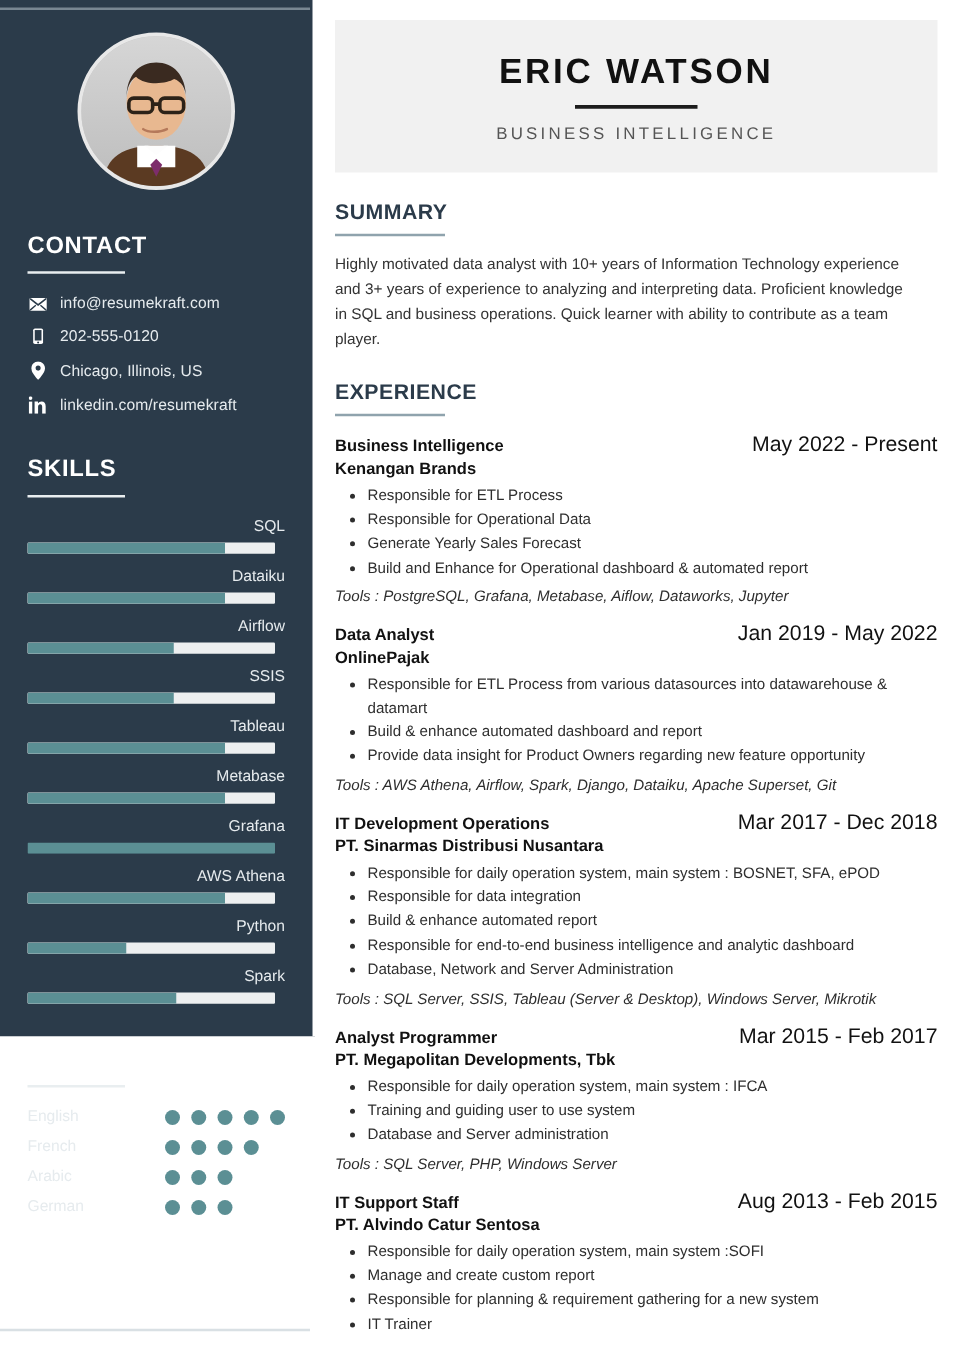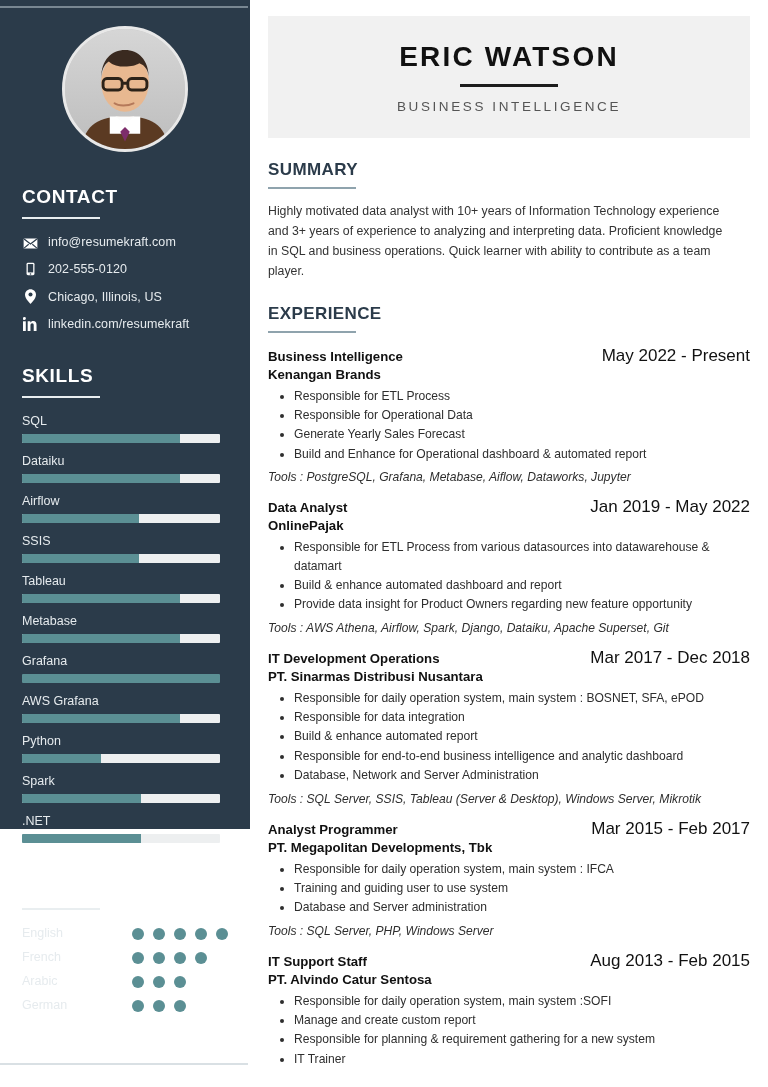--- a/index.html
+++ b/index.html
@@ -37,21 +37,21 @@
   }
   .side-rule { width: 78px; height: 2px; background: #e9eef0; margin-top: 9px; margin-bottom: 16px; }
 
   .contact-list { margin-top: 2px; }
   .contact-row { display: flex; align-items: flex-end; gap: 10px; margin-bottom: 13px; }
   .contact-row .ic { width: 16px; min-width: 16px; display: flex; justify-content: center; align-items: center; color: #fff; }
   .contact-row .ic svg { display: block; }
   .contact-txt { color: #e6ebee; font-size: 12.5px; letter-spacing: .1px; }
 
   .skills { margin-top: 2px; }
-  .skill { margin-bottom: 11px; }
+  .skill { margin-bottom: 11px; text-align: right; }
   .skill-name { color: #e6ebee; font-size: 12.5px; margin-bottom: 6px; }
   .bar { width: 198px; height: 9px; background: #edeff0; border-radius: 1px; overflow: hidden; }
   .bar .fill { height: 100%; background: #5b8f94; }
 
   .langs { margin-top: 6px; }
   .lang-row { display: flex; align-items: flex-end; margin-bottom: 10px; }
   .lang-name { color: #e6ebee; font-size: 12.5px; width: 112px; }
   .dots { display: flex; gap: 9px; }
   .dot { width: 12px; height: 12px; border-radius: 50%; background: #ffffff; }
   .dot.on { background: #5b8f94; }
@@ -199,39 +199,33 @@
             <div class="fill" style="width: 80%;"></div>
           </div>
         </div>
         <div class="skill">
           <div class="skill-name">Grafana</div>
           <div class="bar">
             <div class="fill" style="width: 100%;"></div>
           </div>
         </div>
         <div class="skill">
-          <div class="skill-name">AWS Grafana</div>
+          <div class="skill-name">AWS Athena</div>
           <div class="bar">
             <div class="fill" style="width: 80%;"></div>
           </div>
         </div>
         <div class="skill">
           <div class="skill-name">Python</div>
           <div class="bar">
             <div class="fill" style="width: 40%;"></div>
           </div>
         </div>
         <div class="skill">
           <div class="skill-name">Spark</div>
-          <div class="bar">
-            <div class="fill" style="width: 60%;"></div>
-          </div>
-        </div>
-        <div class="skill">
-          <div class="skill-name">.NET</div>
           <div class="bar">
             <div class="fill" style="width: 60%;"></div>
           </div>
         </div>
       </div>
 
     <h2 class="side-head">LANGUAGES</h2>
     <div class="side-rule"></div>
     <div class="langs" id="langs-list">
         <div class="lang-row">

